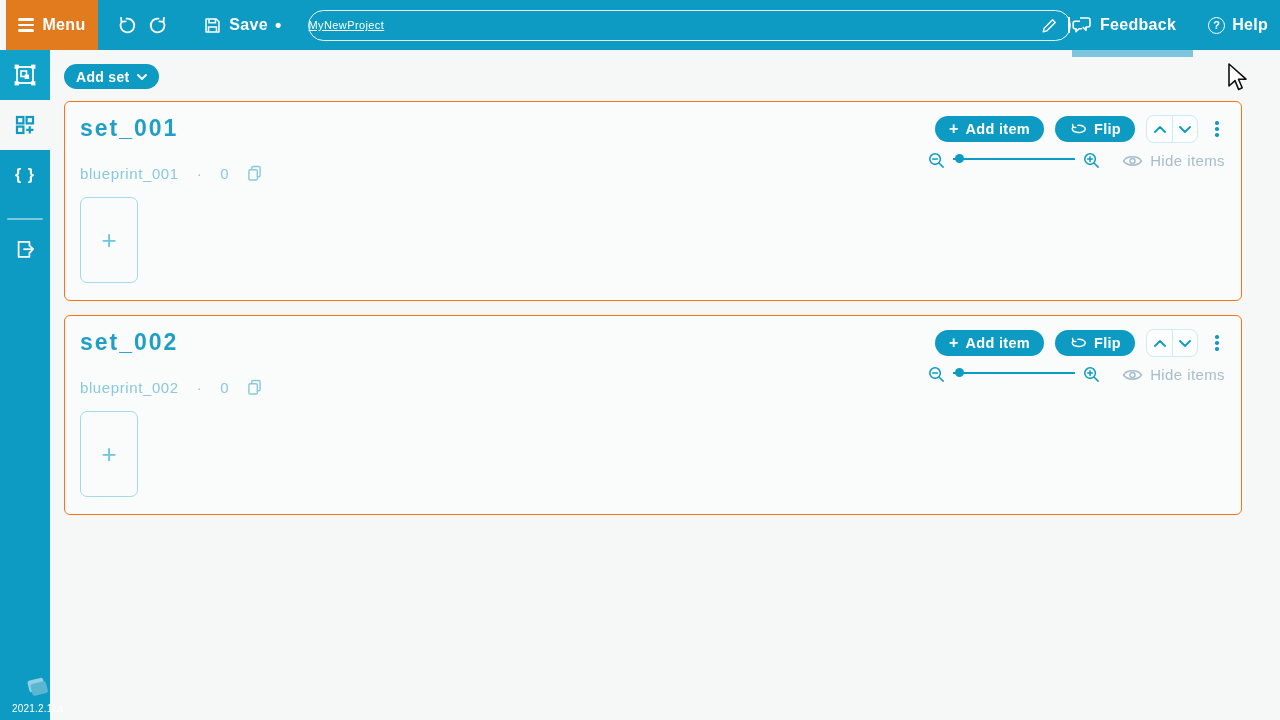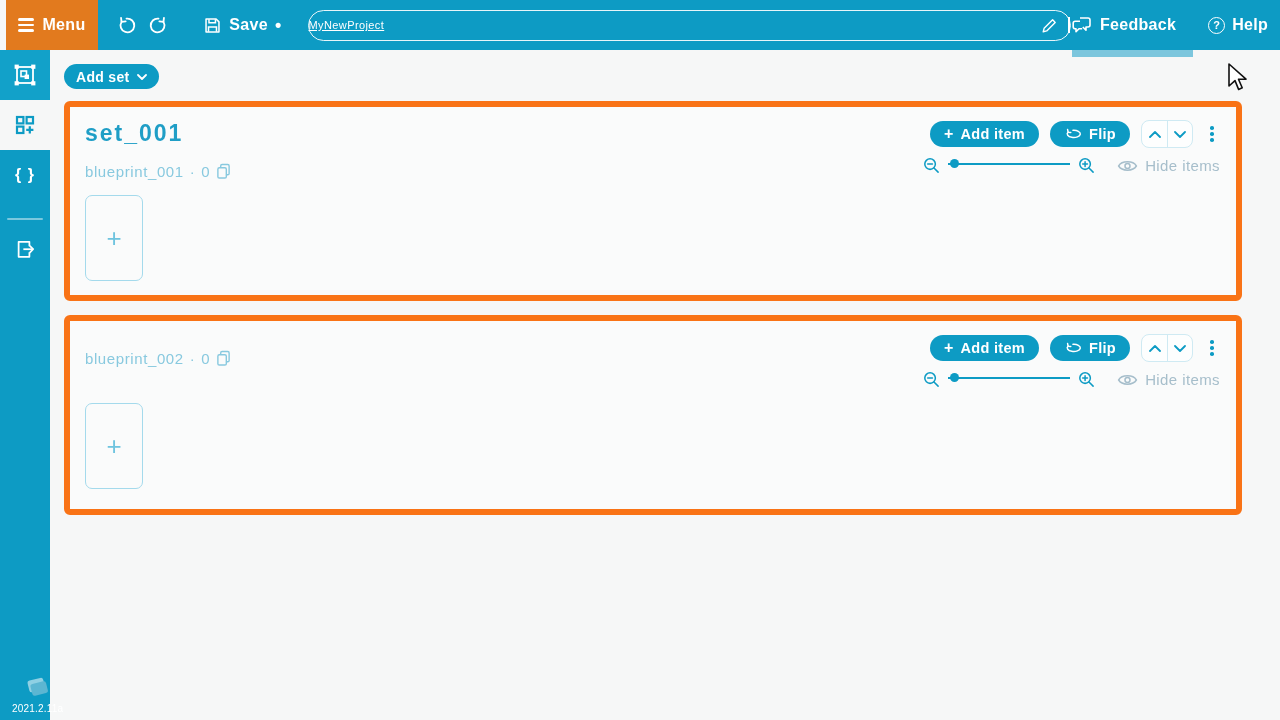--- a/index.html
+++ b/index.html
@@ -50,25 +50,25 @@
   .version-box svg { display:block; margin:0 auto 2px auto; }
   .version-label { font-size:10px; letter-spacing:.2px; }
 
   
   .main { position:fixed; left:50px; top:50px; width:1092px; height:670px;
     background:#f6f7f7; padding:14px 38px 0 14px; }
   .add-set-btn { height:25px; background:#0d9bc4; color:#fff; border:none; border-radius:13px;
     padding:0 12px; font-size:14px; font-weight:700; font-family:inherit; letter-spacing:.3px;
     display:inline-flex; align-items:center; gap:8px; cursor:pointer; margin-bottom:12px; }
 
-  .set-panel { width:1178px; height:200px; background:#fafbfb; border:6px solid #f97316;
+  .set-panel { width:1178px; height:200px; background:#fafbfb; border:1px solid #f97316;
     border-radius:6px; padding:13px 16px 0 15px; margin-bottom:14px; }
   .panel-head { display:flex; justify-content:space-between; align-items:flex-start; }
   .set-title { font-size:23px; font-weight:600; color:#1f9ec6; letter-spacing:2px; }
-  .set-sub { margin-top:16px; display:flex; align-items:center; gap:6px;
+  .set-sub { margin-top:23px; display:flex; align-items:center; gap:18px;
     color:#88c9df; font-size:15px; letter-spacing:.6px; }
   .copy-icon { color:#88c9df; cursor:pointer; display:flex; }
 
   .controls { display:flex; flex-direction:column; align-items:flex-end; }
   .ctrl-row1 { display:flex; align-items:center; gap:11px; }
   .btn-teal { height:26px; background:#0d9bc4; color:#fff; border:none; border-radius:14px;
     padding:0 14px; font-size:14.5px; font-weight:700; font-family:inherit; letter-spacing:.3px;
     display:inline-flex; align-items:center; gap:7px; cursor:pointer; }
   .plus-g { font-size:16px; font-weight:700; line-height:1; }
   .chev-group { display:flex; border:1px solid #cfeaf3; border-radius:8px; overflow:hidden;
@@ -290,20 +290,21 @@
     </div>
     <div class="card-slot">
       <span>+</span>
     </div>
   </section>
 
   
   <section class="set-panel">
     <div class="panel-head">
       <div>
+        <div class="set-title">set_002</div>
         <div class="set-sub">
           <span>blueprint_002</span>
           <span>·</span>
           <span>0</span>
           <span class="copy-icon">
             <svg width="15" height="17" viewBox="0 0 16 18">
               <rect x="5" y="1.5" width="9" height="11" rx="1.5" fill="none" stroke="currentColor" stroke-width="1.5"></rect>
               <rect x="2" y="5" width="9" height="11" rx="1.5" fill="#fafbfb" stroke="currentColor" stroke-width="1.5"></rect>
             </svg>
           </span>

